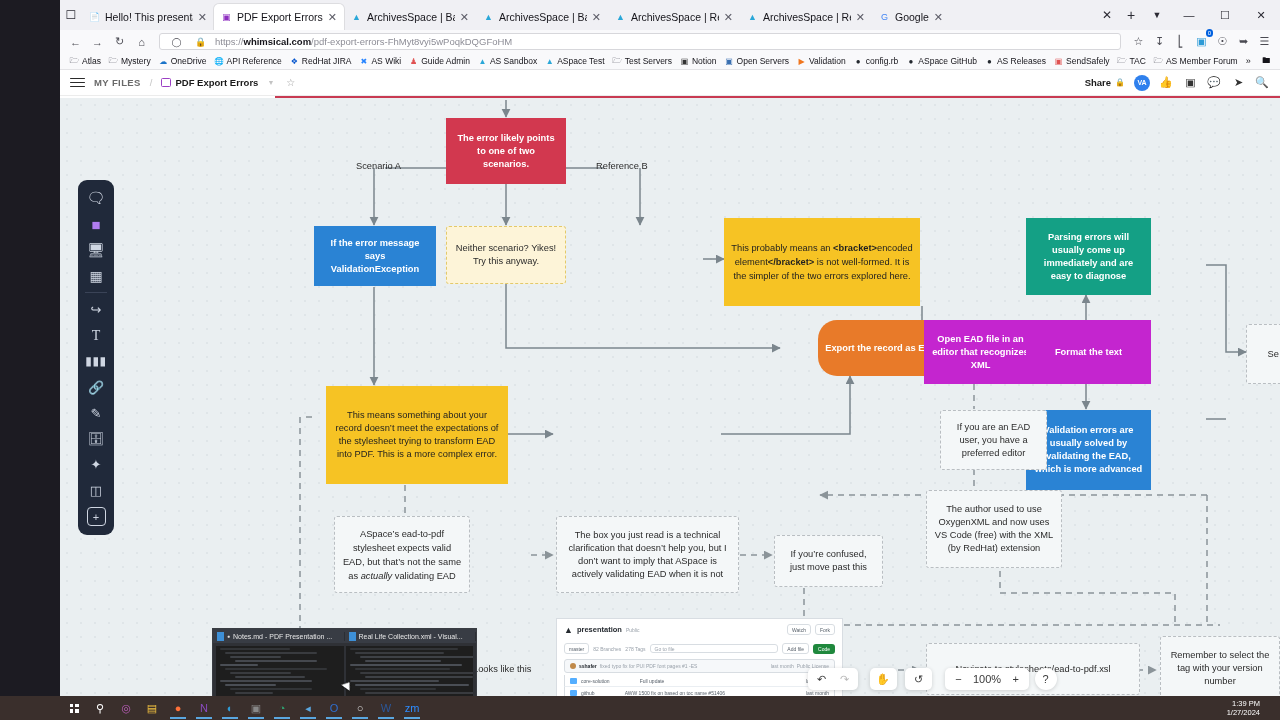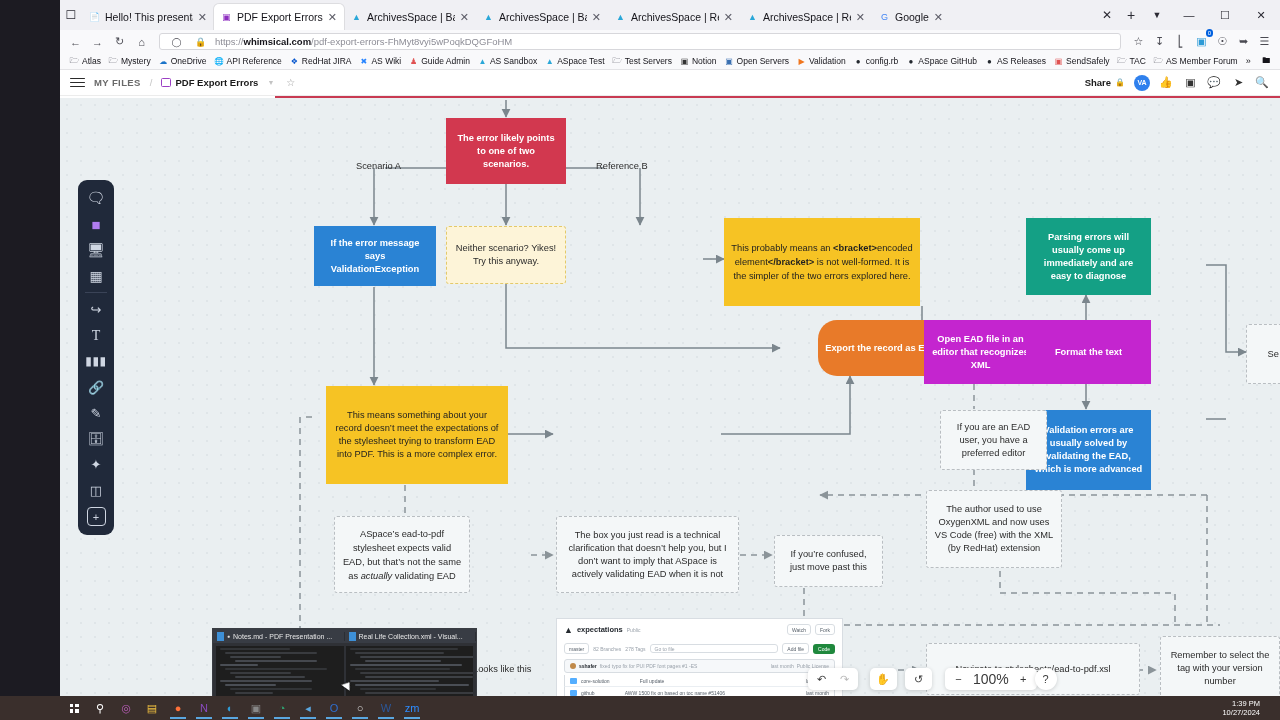--- a/index.html
+++ b/index.html
@@ -127,21 +127,21 @@
   .gh-file { border-left:1px solid #d8dde2;border-right:1px solid #d8dde2;border-bottom:1px solid #eaeef2;
              margin:0 7px; padding:2.5px 5px; display:flex; align-items:center; gap:4px; font-size:5px;color:#57606a;}
   .gh-folder { width:7px;height:6px;background:#54aeff;border-radius:1px;flex:0 0 7px;}
   .blurtext { filter: blur(0.6px); }
 
   
   .zctl { position:absolute; bottom:6px; display:flex; align-items:center; gap:2px;
           background:#fff; border-radius:5px; box-shadow:0 1px 4px rgba(0,0,0,.16); height:22px; padding:0 3px;}
   .zbtn { width:21px;height:19px; display:flex;align-items:center;justify-content:center;
           font-size:11px;color:#3a3a3a;}
-  .zlabel{ font-size:14px; color:#3a3a3a; padding:0 2px; min-width:24px; text-align:center;}
+  .zlabel{ font-size:11px; color:#3a3a3a; padding:0 2px; min-width:24px; text-align:center;}
 
   
   .taskbar { position:absolute; left:0; bottom:0; width:1280px; height:24px; background:#3a2f2c; }
   .tbitems { position:absolute; left:62px; top:0; height:24px; display:flex; align-items:center; gap:2px;}
   .tbapp { width:24px; height:22px; display:flex; align-items:center; justify-content:center;
            font-size:10px; color:#fff; position:relative;}
   .tbapp .ul { position:absolute; bottom:0; left:4px; right:4px; height:1.6px; background:#5aa7e0;}
   .clock { position:absolute; right:20px; top:0; height:24px; display:flex; flex-direction:column;
            justify-content:center; align-items:flex-end; color:#fff; font-size:7.5px; line-height:9px;}
   .tb-sq { width:9px;height:9px;display:grid;grid-template-columns:1fr 1fr;grid-template-rows:1fr 1fr;gap:1.4px;}
@@ -534,21 +534,21 @@
                 <div class="codeline" style="width: 90%; margin-left: 9px; opacity: 0.75;"></div>
                 <div class="codeline" style="width: 60%; margin-left: 14px; opacity: 0.35;"></div>
                 <div class="codeline" style="width: 88%; margin-left: 19px; opacity: 0.45;"></div>
               </div>
           </div>
         </div>
 
         <div class="ghthumb" style="left:496px;top:520px;width:287px;height:100px;">
           <div class="gh-top">
             <span style="color:#24292f;font-size:9px;">▲</span>
-            <span class="gh-name">expectations</span>
+            <span class="gh-name">presentation</span>
             <span class="gh-muted">Public</span>
             <span style="margin-left:auto;display:flex;gap:4px;">
               <span class="gh-pill blurtext">Watch</span>
               <span class="gh-pill blurtext">Fork</span>
             </span>
           </div>
           <div class="gh-row2">
             <span class="gh-pill blurtext">master</span>
             <span class="gh-muted blurtext">82 Branches</span>
             <span class="gh-muted blurtext">278 Tags</span>
@@ -657,18 +657,18 @@
           <span style="color:#2b579a;font-size:11px;">W</span>
           <span class="ul"></span>
         </div>
         <div class="tbapp">
           <span style="color:#2d8cff;font-size:11px;">zm</span>
           <span class="ul"></span>
         </div>
       </div>
     <div class="clock">
       <span>1:39 PM</span>
-      <span>10/27/2024</span>
+      <span>1/27/2024</span>
     </div>
   </div>
 
   <div class="mousecursor"></div>
 </div>
 
 </body></html>

